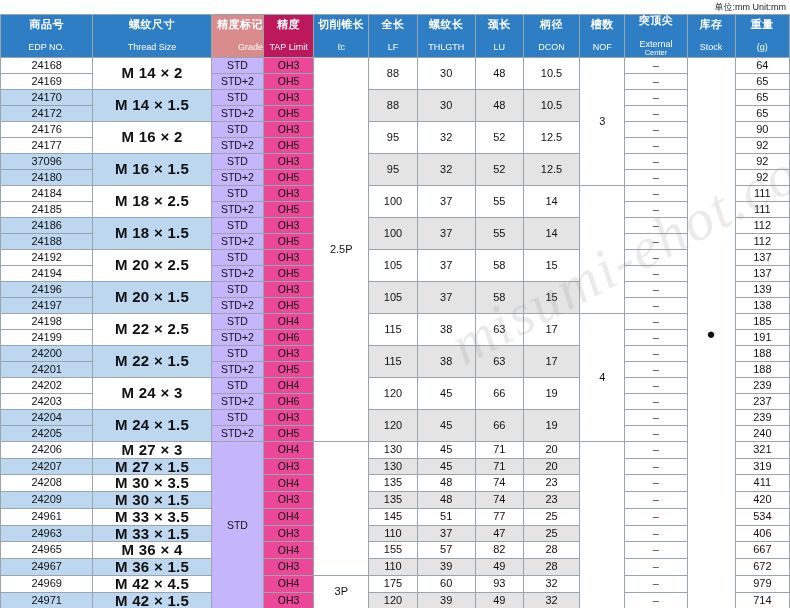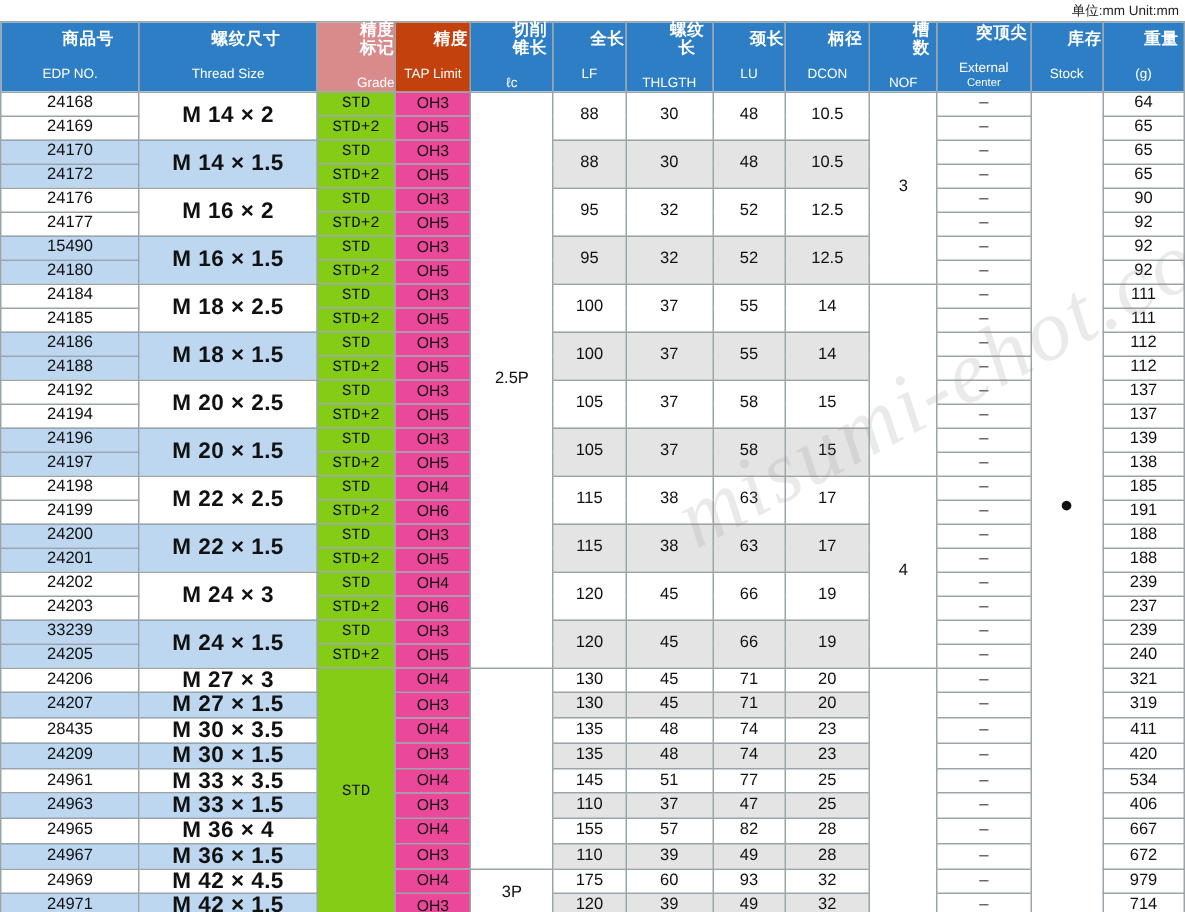--- a/index.html
+++ b/index.html
@@ -33,31 +33,31 @@
     line-height:1.05;
   }
   thead th{
     background:#2d7ec4;
     color:#fff;
     font-weight:bold;
     height:34px;
     font-size:11px;
   }
   thead th.grade-h{background:#d98b8b;text-align:right;}
-  thead th.tap-h{background:#c2410c;}
-  thead th .cn{display:block;font-size:11px;font-weight:bold;letter-spacing:0.5px;margin-left:24px;}
+  thead th.tap-h{background:#be185d;}
+  thead th .cn{display:block;font-size:11px;font-weight:bold;letter-spacing:0.5px;}
   thead th .en{display:block;font-size:9px;font-weight:normal;margin-top:13px;}
   thead th .en small{font-size:7.5px;display:block;line-height:1.05;}
   td.edp{font-size:11px;}
   td.thread{font-weight:bold;font-size:15px;letter-spacing:0.3px;}
   td.grade{font-size:10.5px;}
   td.tap{font-size:10.5px;}
   tbody tr{height:16px;}
   .hl{background:#bcd7ef;}
-  .gradecell{background:#84cc16;font-family:Liberation Mono, monospace;}
+  .gradecell{background:#c4b5fd;}
   .tapcell{background:#ec4899;}
   .shade{background:#e4e4e4;}
   .plain{background:#ffffff;}
   .dash{font-size:11px;color:#333;}
   .dot{font-size:15px;line-height:1;}
   .watermark{
     position:absolute;
     left:430px;top:215px;
     font-size:58px;
     color:rgba(150,150,150,0.20);
@@ -208,21 +208,21 @@
           <td class="plain">90</td>
         </tr>
         <tr>
           <td class="edp plain">24177</td>
           <td class="grade gradecell">STD+2</td>
           <td class="tap tapcell">OH5</td>
           <td class="plain dash">–</td>
           <td class="plain">92</td>
         </tr>
         <tr>
-          <td class="edp hl">15490</td>
+          <td class="edp hl">37096</td>
           <td class="thread hl" rowspan="2">M 16  ×  1.5</td>
           <td class="grade gradecell">STD</td>
           <td class="tap tapcell">OH3</td>
           <td class="shade" rowspan="2">95</td>
           <td class="shade" rowspan="2">32</td>
           <td class="shade" rowspan="2">52</td>
           <td class="shade" rowspan="2">12.5</td>
           <td class="plain dash">–</td>
           <td class="plain">92</td>
         </tr>
@@ -362,21 +362,21 @@
           <td class="plain">239</td>
         </tr>
         <tr>
           <td class="edp plain">24203</td>
           <td class="grade gradecell">STD+2</td>
           <td class="tap tapcell">OH6</td>
           <td class="plain dash">–</td>
           <td class="plain">237</td>
         </tr>
         <tr>
-          <td class="edp hl">33239</td>
+          <td class="edp hl">24204</td>
           <td class="thread hl" rowspan="2">M 24  ×  1.5</td>
           <td class="grade gradecell">STD</td>
           <td class="tap tapcell">OH3</td>
           <td class="shade" rowspan="2">120</td>
           <td class="shade" rowspan="2">45</td>
           <td class="shade" rowspan="2">66</td>
           <td class="shade" rowspan="2">19</td>
           <td class="plain dash">–</td>
           <td class="plain">239</td>
         </tr>
@@ -406,21 +406,21 @@
           <td class="thread hl" rowspan="1">M 27  ×  1.5</td>
           <td class="tap tapcell">OH3</td>
           <td class="shade" rowspan="1">130</td>
           <td class="shade" rowspan="1">45</td>
           <td class="shade" rowspan="1">71</td>
           <td class="shade" rowspan="1">20</td>
           <td class="plain dash">–</td>
           <td class="plain">319</td>
         </tr>
         <tr>
-          <td class="edp plain">28435</td>
+          <td class="edp plain">24208</td>
           <td class="thread plain" rowspan="1">M 30  ×  3.5</td>
           <td class="tap tapcell">OH4</td>
           <td class="plain" rowspan="1">135</td>
           <td class="plain" rowspan="1">48</td>
           <td class="plain" rowspan="1">74</td>
           <td class="plain" rowspan="1">23</td>
           <td class="plain dash">–</td>
           <td class="plain">411</td>
         </tr>
         <tr>

